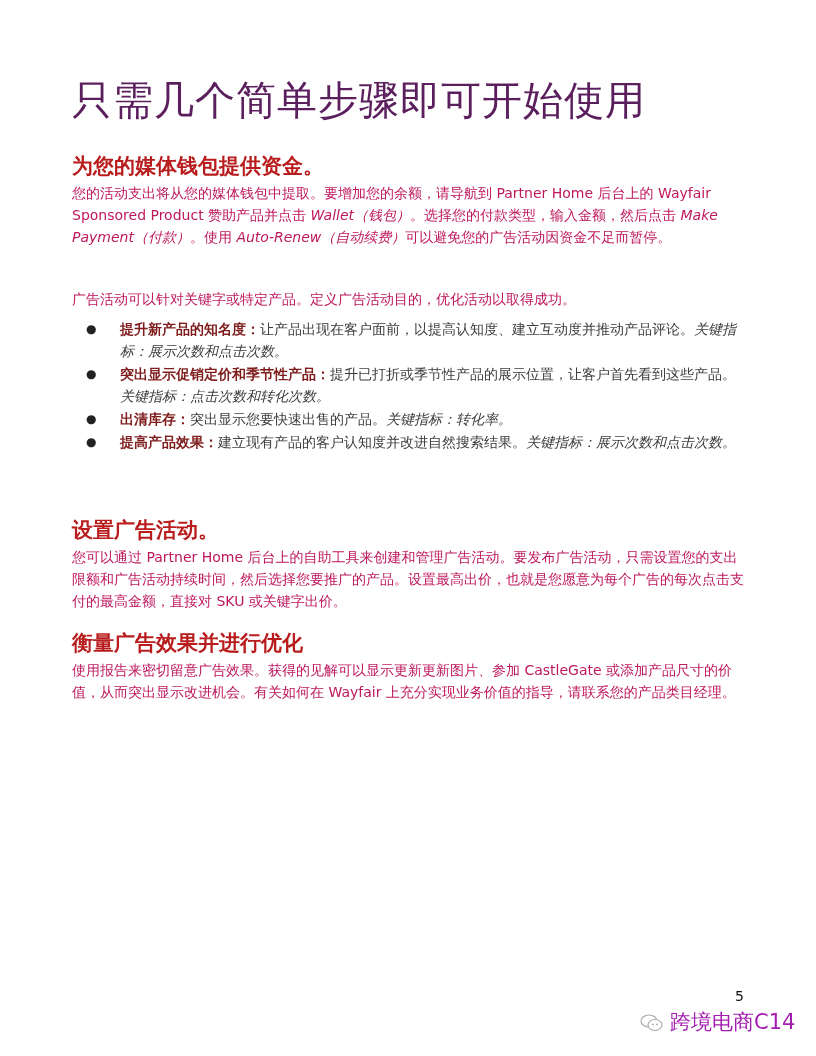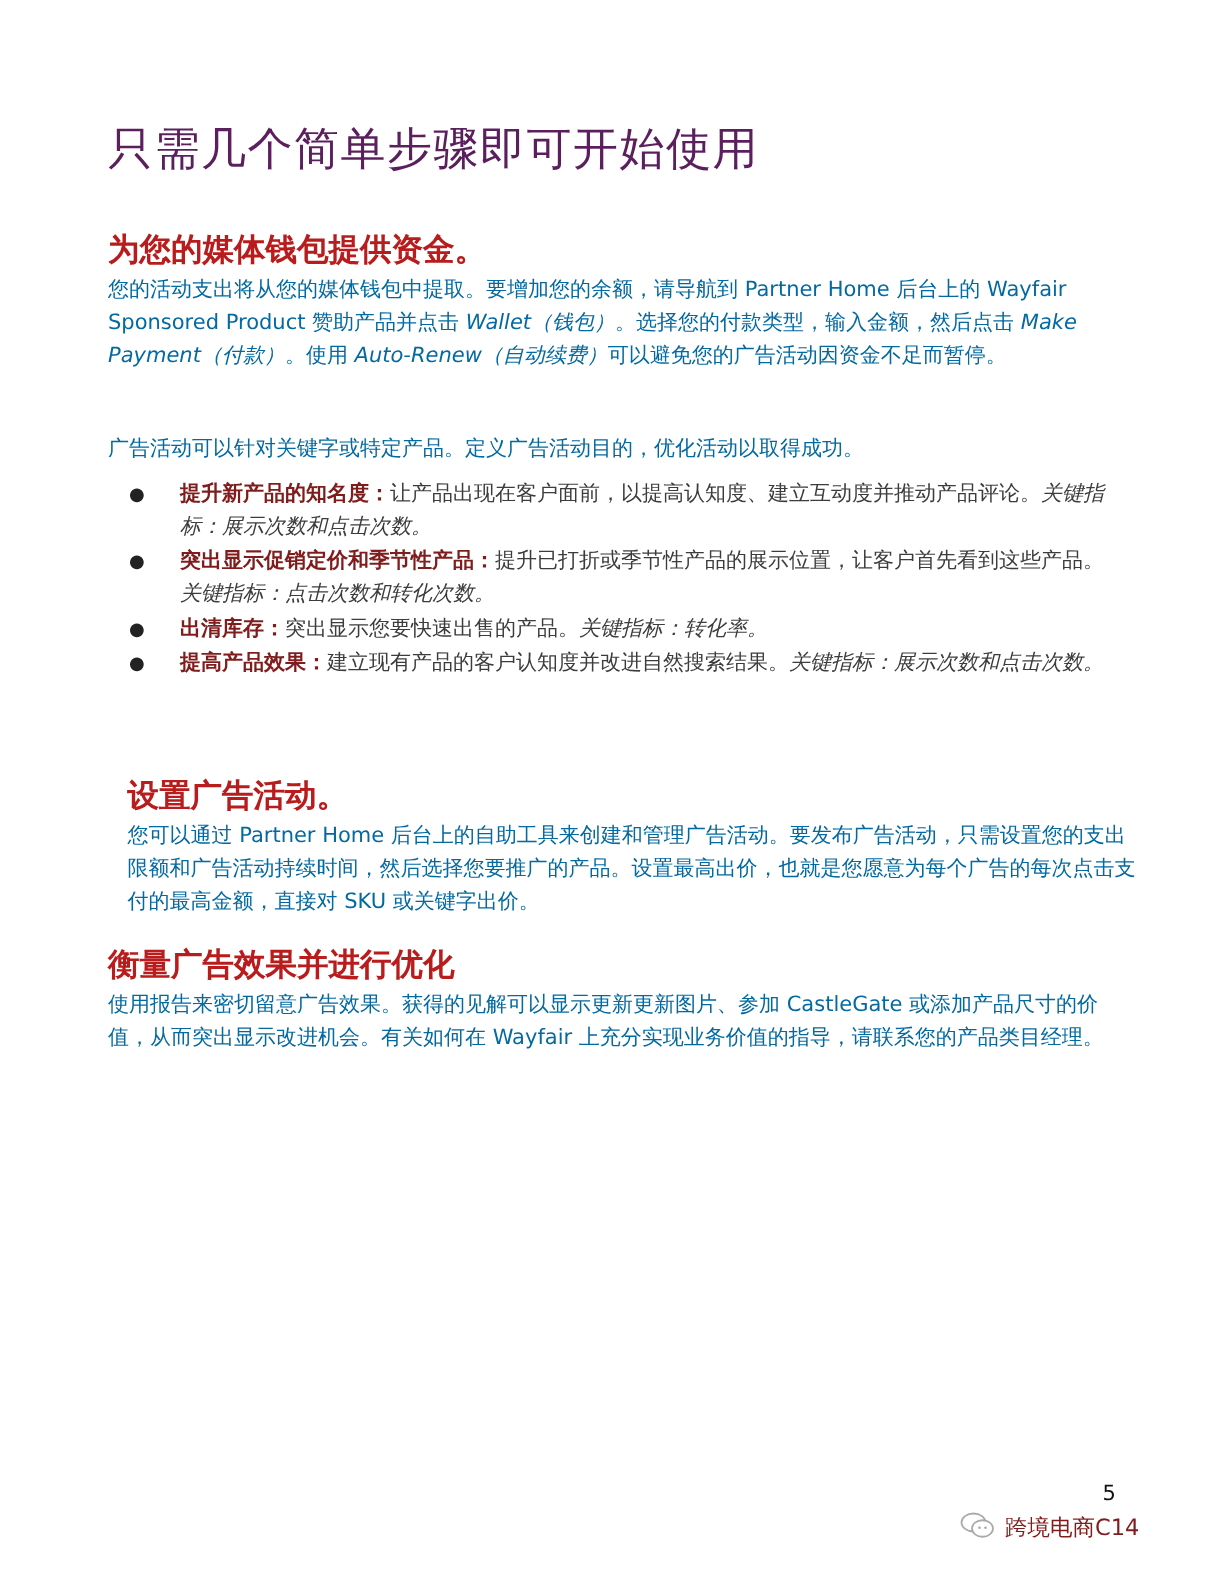--- a/index.html
+++ b/index.html
@@ -1,30 +1,30 @@
 <!DOCTYPE html>
 <html><head>
   <meta charset="utf-8">
   <style>
     html, body { margin: 0; padding: 0; background: #ffffff; }
     body { width: 816px; height: 1056px; position: relative; overflow: hidden;
            font-family: "DejaVu Sans", "Liberation Sans", sans-serif; color: #3a3a3a; }
     .page { position: absolute; left: 72px; top: 0; width: 672px; }
-    .title { position: absolute; top: 74px; left: 0; font-size: 30px; line-height: 52px;
+    .title { position: absolute; top: 74px; left: 0; font-size: 40px; line-height: 52px;
              color: #5b1f5e; font-weight: normal; letter-spacing: 1px; margin: 0; white-space: nowrap; }
     .section { position: absolute; left: 0; width: 672px; }
     .h2 { font-size: 21px; line-height: 28px; color: #b91c1c; font-weight: bold; margin: 0 0 2px 0; }
-    .p { font-size: 14px; line-height: 22px; color: #0369a1; margin: 0; }
+    .p { font-size: 14px; line-height: 22px; color: #be185d; margin: 0; }
     .p i, .li i { font-style: italic; }
     ul { list-style: none; margin: 8px 0 0 0; padding: 0; }
     .li { position: relative; padding-left: 48px; font-size: 14px; line-height: 22px; color: #3c3c3c; margin-bottom: 1px; }
     .bullet { position: absolute; left: 14px; top: 0; font-size: 12px; color: #222; }
     .li b { color: #7f1d1d; }
     .pagenum { position: absolute; left: 735px; top: 988px; font-size: 14px; color: #111; }
-    .watermark { position: absolute; left: 640px; top: 1008px; font-size: 15px; color: #7f1d1d; white-space: nowrap; }
+    .watermark { position: absolute; left: 640px; top: 1008px; font-size: 21px; color: #a21caf; white-space: nowrap; }
     .wm-icon { display: inline-block; width: 24px; height: 18px; vertical-align: -3px; margin-right: 6px; }
   </style>
 </head>
 <body>
 
 <div class="page">
   <h1 class="title">只需几个简单步骤即可开始使用</h1>
 
   <div class="section" style="top:152px;">
     <h2 class="h2">为您的媒体钱包提供资金。</h2>
@@ -48,21 +48,21 @@
         <span class="bullet">●</span>
         <b>出清库存：</b><span>突出显示您要快速出售的产品。</span><i>关键指标：转化率。</i>
       </li>
       <li class="li">
         <span class="bullet">●</span>
         <b>提高产品效果：</b><span>建立现有产品的客户认知度并改进自然搜索结果。</span><i>关键指标：展示次数和点击次数。</i>
       </li>
     </ul>
   </div>
 
-  <div class="section" style="top:516px;margin-left:13px;">
+  <div class="section" style="top:516px;">
     <h2 class="h2">设置广告活动。</h2>
     <p class="p">您可以通过 Partner Home 后台上的自助工具来创建和管理广告活动。要发布广告活动，只需设置您的支出限额和广告活动持续时间，然后选择您要推广的产品。设置最高出价，也就是您愿意为每个广告的每次点击支付的最高金额，直接对 SKU 或关键字出价。</p>
   </div>
 
   <div class="section" style="top:629px;">
     <h2 class="h2">衡量广告效果并进行优化</h2>
     <p class="p">使用报告来密切留意广告效果。获得的见解可以显示更新更新图片、参加 CastleGate 或添加产品尺寸的价值，从而突出显示改进机会。有关如何在 Wayfair 上充分实现业务价值的指导，请联系您的产品类目经理。</p>
   </div>
 </div>
 

